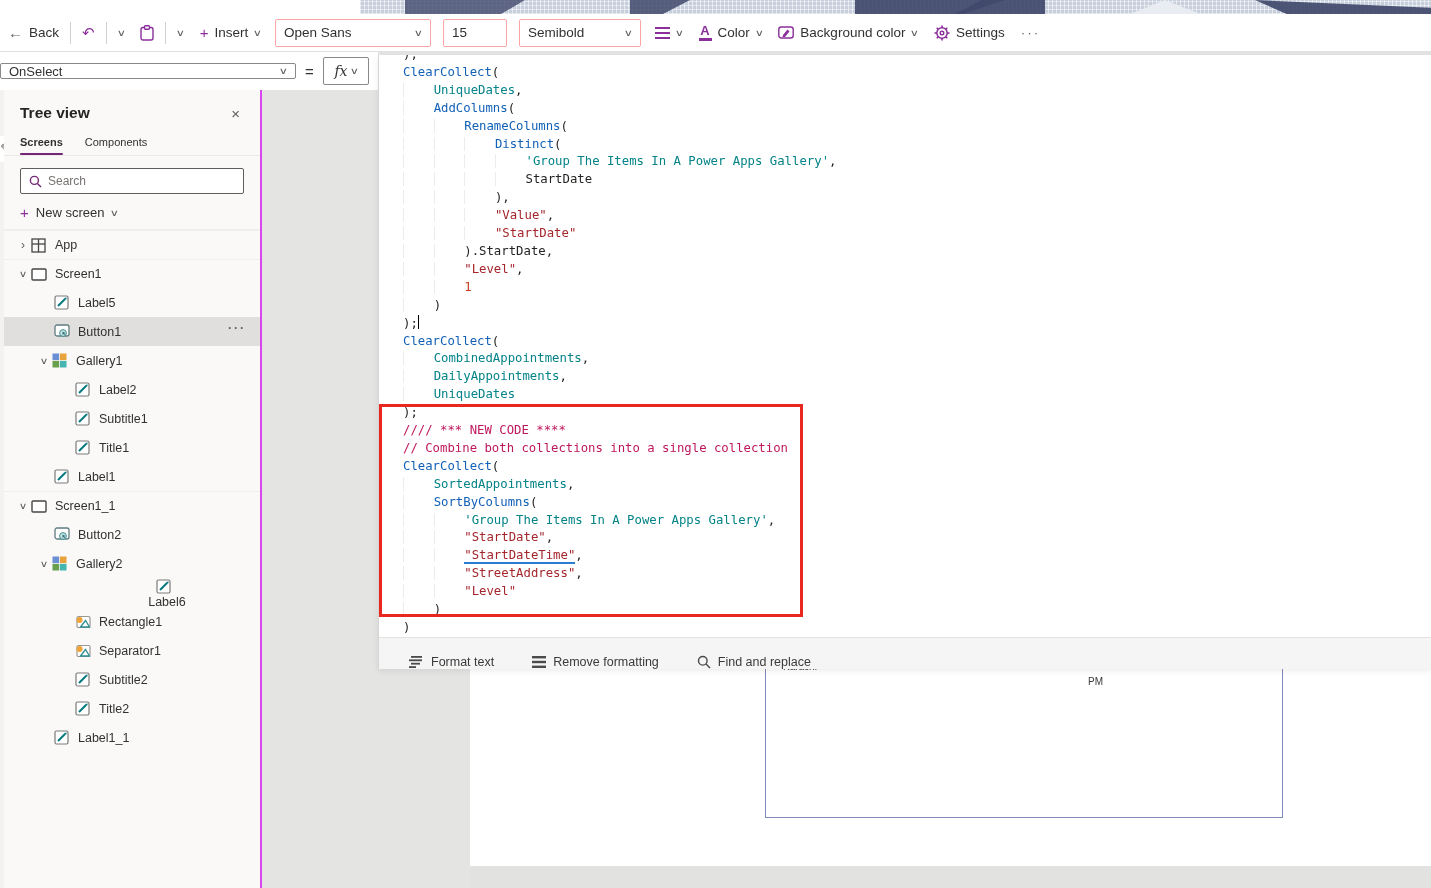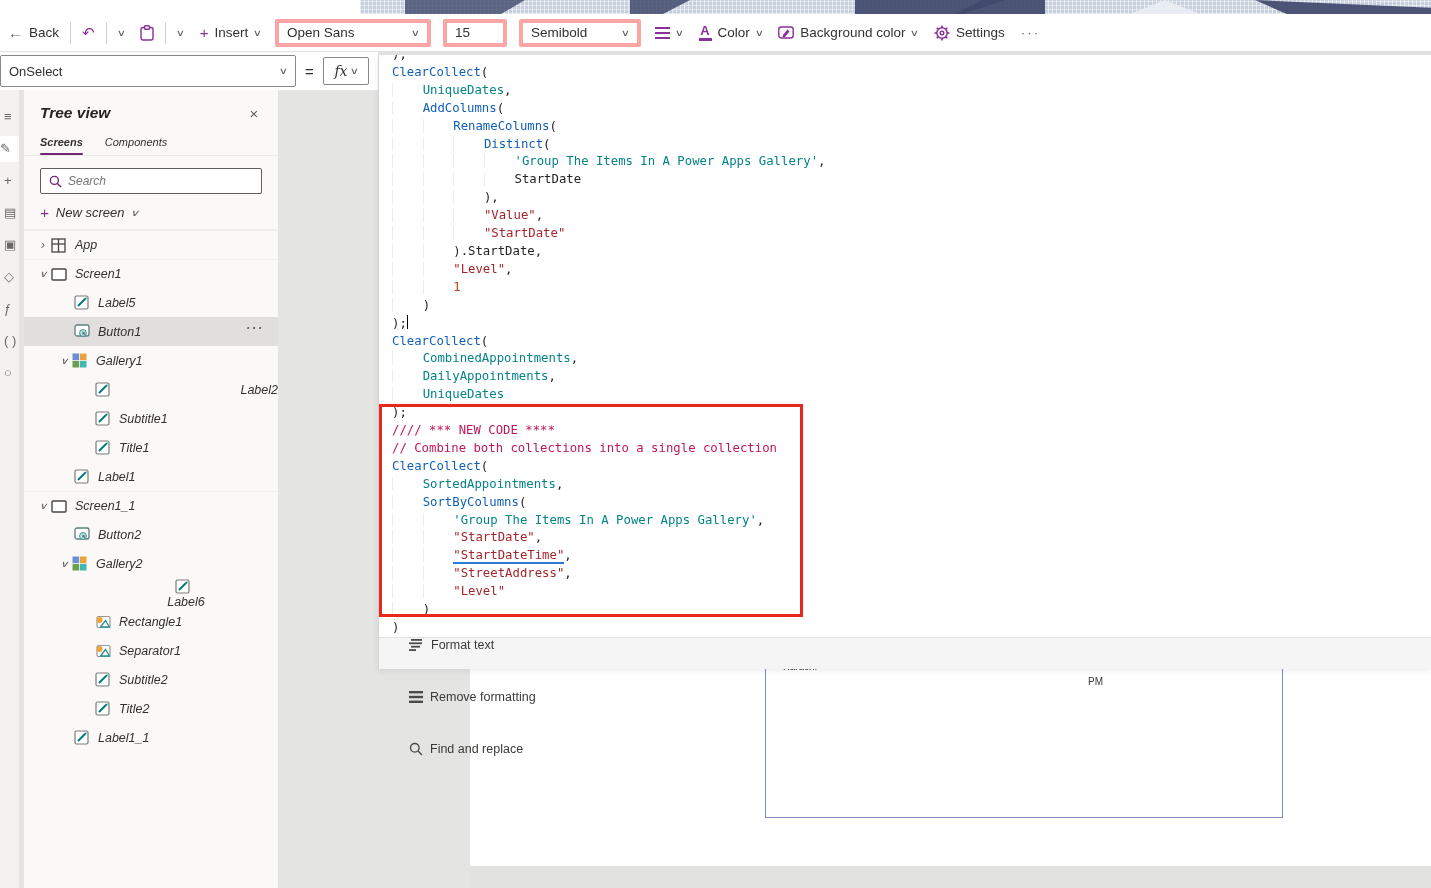--- a/index.html
+++ b/index.html
@@ -22,45 +22,45 @@
   .ps5 { left:405px; width:120px; clip-path:polygon(0 0,100% 0,80% 100%,0 100%); opacity:.8;}
   .pattern-light { position:absolute; top:0; left:1130px; width:70px; height:14px; background:#e9edf3; clip-path:polygon(50% 0,100% 100%,0 100%); }
 
   
   .toolbar { position:absolute; left:0; top:14px; width:1431px; height:38px; background:#fff;
     border-bottom:1px solid #e1e1e1; display:flex; align-items:center; font-size:13.5px; color:#323130; }
   .tb-item { display:flex; align-items:center; gap:6px; padding:0 8px; height:30px; cursor:default; white-space:nowrap; }
   .tb-divider { width:1px; height:22px; background:#d2d0ce; margin:0 3px; }
   .picon { color:#8b2f9b; font-size:15px; line-height:1; }
   .chev { color:#605e5c; font-size:9px; transform:scaleX(1.4); display:inline-block; }
-  .combo { border:4px solid #fca5a5; border-radius:2px; height:28px; display:flex; align-items:center;
+  .combo { border:1px solid #fca5a5; border-radius:2px; height:28px; display:flex; align-items:center;
     justify-content:space-between; padding:0 8px; background:#fff; margin:12px 6px; }
   .combo-font { width:156px; }
   .combo-size { width:64px; }
   .combo-weight { width:122px; }
   .a-color { display:inline-flex; flex-direction:column; align-items:center; line-height:1; }
   .a-color b { font-weight:600; font-size:13px; color:#8b2f9b; }
   .a-color i { width:13px; height:3px; background:#8b2f9b; margin-top:1px; }
   svg.ticon { display:block; }
 
   
   .formula-row { position:absolute; left:0; top:52px; width:378px; height:38px; background:#fff; display:flex; align-items:center; }
-  .prop-select { width:296px; height:32px; border:1px solid #8a8886; border-radius:2px; margin-left:0;
+  .prop-select { width:296px; height:16px; border:1px solid #8a8886; border-radius:2px; margin-left:0;
     display:flex; align-items:center; justify-content:space-between; padding:0 8px; font-size:13px; background:#fff; }
   .eq { margin:0 9px; font-size:15px; color:#323130; }
   .fx-btn { width:46px; height:28px; border:1px solid #8a8886; border-radius:2px; display:flex; align-items:center; justify-content:center; gap:3px; background:#fff; }
   .fx-btn .fx { font-family:"DejaVu Serif", serif; font-style:italic; font-size:14px; color:#323130; }
 
   
   .rail { position:absolute; left:0; top:90px; width:20px; height:798px; background:#f3f2f1; border-right:1px solid #e5e4e2; overflow:hidden; }
   .rail-icon { position:absolute; left:4px; width:24px; font-size:13px; color:#6b6966; }
   .rail-icon.active { left:0; width:20px; height:26px; background:#fff; }
 
   
-  .tree-panel { position:absolute; left:24px; top:90px; width:258px; height:798px; background:#faf9f8; border-right:4px solid #d946ef;font-style:italic; }
+  .tree-panel { position:absolute; left:4px; top:90px; width:258px; height:798px; background:#faf9f8; border-right:2px solid #d946ef; }
   .tree-header { display:flex; align-items:center; justify-content:space-between; padding:14px 16px 6px 16px; }
   .tree-title { font-size:15.5px; font-weight:700; color:#252423; }
   .close-x { font-size:15px; color:#605e5c; padding:0 4px; }
   .tree-tabs { display:flex; gap:22px; padding:4px 16px 0 16px; border-bottom:1px solid #edebe9; }
   .tree-tab { font-size:11px; color:#323130; padding:4px 0 7px 0; position:relative; }
   .tree-tab.active { font-weight:600; }
   .tree-tab.active::after { content:""; position:absolute; left:0; right:0; bottom:0; height:2.5px; background:#742774; border-radius:2px; }
   .search-box { margin:12px 16px 0 16px; height:26px; border:1px solid #605e5c; border-radius:2px; background:#fff;
     display:flex; align-items:center; gap:6px; padding:0 8px; }
   .search-ph { font-size:12px; color:#767371; }
@@ -80,33 +80,33 @@
   .gallery-frame { position:absolute; left:295px; top:558px; width:518px; height:170px; border:1.5px solid #8089ba; background:#fff; }
   .canvas-label { position:absolute; font-size:10px; color:#3b3a39; }
   .lbl-karachi { left:313px; top:571px; }
   .lbl-pm { left:618px; top:586px; }
 
   
   .editor { position:absolute; left:378px; top:55px; width:1053px; height:614px; background:#fff;
     border-left:1px solid #d6d5d3; box-shadow:0 2px 6px rgba(0,0,0,.08); }
   .code-area { position:absolute; left:0; top:0; right:0; bottom:32px; overflow:hidden;
     font-family:"DejaVu Sans Mono", monospace; font-size:12.3px; line-height:17.9px; }
-  .code { position:absolute; left:13px; top:-9px; white-space:pre; }
+  .code { position:absolute; left:24px; top:-9px; white-space:pre; }
   .code .fn { color:#1160b7; }
   .code .id { color:#038387; }
   .code .s1 { color:#038387; }
   .code .s2 { color:#a4262c; }
   .code .num { color:#c43e1c; }
   .code .com { color:#be185d; }
   .code .pl { color:#252423; }
   .code .ind { border-left:1px solid #ececec; }
   .code .err { border-bottom:2px solid #2b7cd3; padding-bottom:0px; }
   .code .cur { display:inline-block; width:1px; height:14px; background:#000; vertical-align:-2px; }
   .editor-footer { position:absolute; left:0; right:0; bottom:0; height:32px; background:#f5f5f5; border-top:1px solid #e3e2e0;
-    display:flex; align-items:flex-start; gap:38px; padding-left:30px; font-size:12.5px; color:#3b3a39;flex-direction:column; }
+    display:flex; align-items:flex-end; gap:38px; padding-left:30px; font-size:12.5px; color:#3b3a39; }
   .ef-item { display:flex; align-items:center; gap:7px; }
 
   
   .red-box { position:absolute; left:379px; top:404px; width:424px; height:213px; border:3px solid #e8281e; z-index:20; pointer-events:none; }
 
   .bottom-band { position:absolute; left:470px; top:866px; width:961px; height:22px; background:#e2e2e1; }
 </style>
 </head>
 <body>
 
@@ -299,21 +299,21 @@
           <span class="tree-ico">
             <svg width="15" height="15" viewBox="0 0 15 15">
               <rect x="0.5" y="0.5" width="6.6" height="6.6" fill="#6b8fd4"></rect>
               <rect x="7.9" y="0.5" width="6.6" height="6.6" fill="#e8a33d"></rect>
               <rect x="0.5" y="7.9" width="6.6" height="6.6" fill="#69a04d"></rect>
               <rect x="7.9" y="7.9" width="6.6" height="6.6" fill="#45b6af"></rect>
             </svg>
           </span>
           <span>Gallery1</span>
         </div>
-        <div class="tree-row" style="padding-left: 70px; justify-content: space-between;">
+        <div class="tree-row" style="padding-left: 70px;">
           <span class="tree-ico">
             <svg width="15" height="15" viewBox="0 0 15 15">
               <rect x="1" y="1" width="13" height="13" rx="1.5" fill="#fff" stroke="#7a7a7a" stroke-width="1.2"></rect>
               <line x1="4" y1="11" x2="11" y2="4" stroke="#03787c" stroke-width="2"></line>
               <path d="M10 3 L12 5 L12.8 2.6 Z" fill="#03787c"></path>
             </svg>
           </span>
           <span>Label2</span>
         </div>
         <div class="tree-row" style="padding-left: 70px;">

